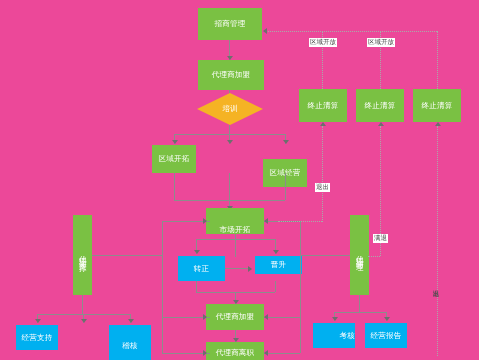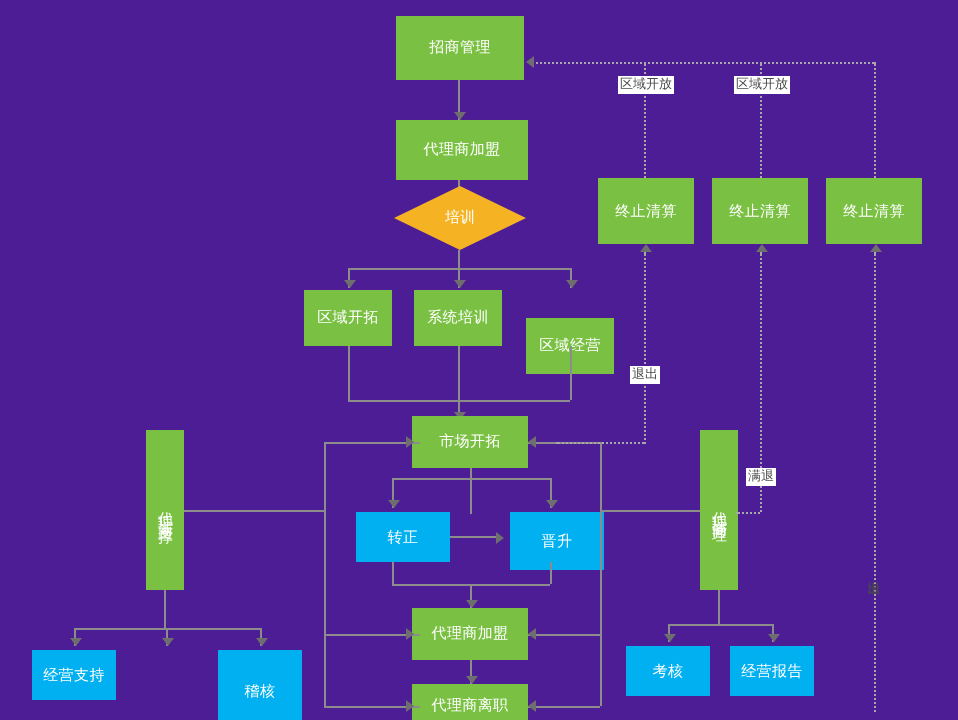--- a/index.html
+++ b/index.html
@@ -7,21 +7,21 @@
     padding: 0;
     background: #ffffff;
   }
   body {
     font-family: "Liberation Sans", "DejaVu Sans", sans-serif;
   }
   #canvas {
     position: relative;
     width: 479px;
     height: 360px;
-    background: #4c1d95;
+    background: #ec4899;
     overflow: hidden;
   }
   .node {
     position: absolute;
     box-sizing: border-box;
     display: flex;
     align-items: center;
     justify-content: center;
     color: #ffffff;
     font-size: 7.5px;
@@ -140,50 +140,47 @@
   <div class="edge v" style="left:174px; top:134px; height:10px;"></div>
   <div class="edge v" style="left:229px; top:134px; height:10px;"></div>
   <div class="edge v" style="left:285px; top:134px; height:10px;"></div>
   <div class="arrow down" style="left:171.5px; top:140px;"></div>
   <div class="arrow down" style="left:226.5px; top:140px;"></div>
   <div class="arrow down" style="left:282.5px; top:140px;"></div>
 
   <div class="node green" style="left:152px; top:145px; width:44px; height:28px;">
     <span>区域开拓</span>
   </div>
-  <div class="node green" style="left:207px; top:145px; width:44px; height:28px;">
-    <span>系统培训</span>
-  </div>
   <div class="node green" style="left:263px; top:145px; width:44px; height:28px;margin-top:14px;">
     <span>区域经营</span>
   </div>
 
   <div class="edge v" style="left:174px; top:173px; height:27px;"></div>
   <div class="edge v" style="left:229px; top:173px; height:27px;"></div>
   <div class="edge v" style="left:285px; top:173px; height:27px;"></div>
   <div class="edge h" style="left:174px; top:200px; width:111px;"></div>
   <div class="edge v" style="left:229px; top:200px; height:10px;"></div>
   <div class="arrow down" style="left:226.5px; top:206px;"></div>
 
-  <div class="node green" style="left:206px; top:208px; width:58px; height:26px;">
+  <div class="node green" style="left:206px; top:208px; width:58px; height:26px;align-items:flex-end;">
     <span>市场开拓</span>
   </div>
 
   <div class="edge v" style="left:235px; top:234px; height:23px;"></div>
   <div class="edge h" style="left:196px; top:239px; width:79px;"></div>
   <div class="edge v" style="left:196px; top:239px; height:15px;"></div>
   <div class="edge v" style="left:275px; top:239px; height:15px;"></div>
   <div class="arrow down" style="left:193.5px; top:250px;"></div>
   <div class="arrow down" style="left:272.5px; top:250px;"></div>
 
   <div class="node blue" style="left:178px; top:256px; width:47px; height:25px;">
     <span>转正</span>
   </div>
 
-  <div class="node blue" style="left:255px; top:256px; width:47px; height:29px;">
+  <div class="node blue" style="left:255px; top:256px; width:47px; height:18px;">
     <span>晋升</span>
   </div>
 
   <div class="edge h" style="left:225px; top:268px; width:25px;"></div>
   <div class="arrow right" style="left:248px; top:265.5px;"></div>
 
   <div class="edge v" style="left:196px; top:281px; height:11px;"></div>
   <div class="edge v" style="left:275px; top:281px; height:11px;"></div>
   <div class="edge h" style="left:196px; top:292px; width:79px;"></div>
   <div class="edge v" style="left:235px; top:292px; height:12px;"></div>
@@ -244,21 +241,21 @@
 
   <div class="edge h" style="left:300px; top:255px; width:50px;"></div>
 
   <div class="edge v" style="left:359px; top:295px; height:17px;"></div>
   <div class="edge h" style="left:334px; top:312px; width:52px;"></div>
   <div class="edge v" style="left:334px; top:312px; height:9px;"></div>
   <div class="edge v" style="left:386px; top:312px; height:9px;"></div>
   <div class="arrow down" style="left:331.5px; top:317px;"></div>
   <div class="arrow down" style="left:383.5px; top:317px;"></div>
 
-  <div class="node blue" style="left:313px; top:323px; width:42px; height:25px;">
+  <div class="node blue" style="left:313px; top:323px; width:42px; height:25px;justify-content:flex-end;">
     <span>考核</span>
   </div>
   <div class="node blue" style="left:365px; top:323px; width:42px; height:25px;">
     <span>经营报告</span>
   </div>
 
   <div class="dash h" style="left:265px; top:31px; width:172px;"></div>
   <div class="arrow left" style="left:263px; top:28px;"></div>
 
   <div class="dash v" style="left:322px; top:31px; height:58px;"></div>

